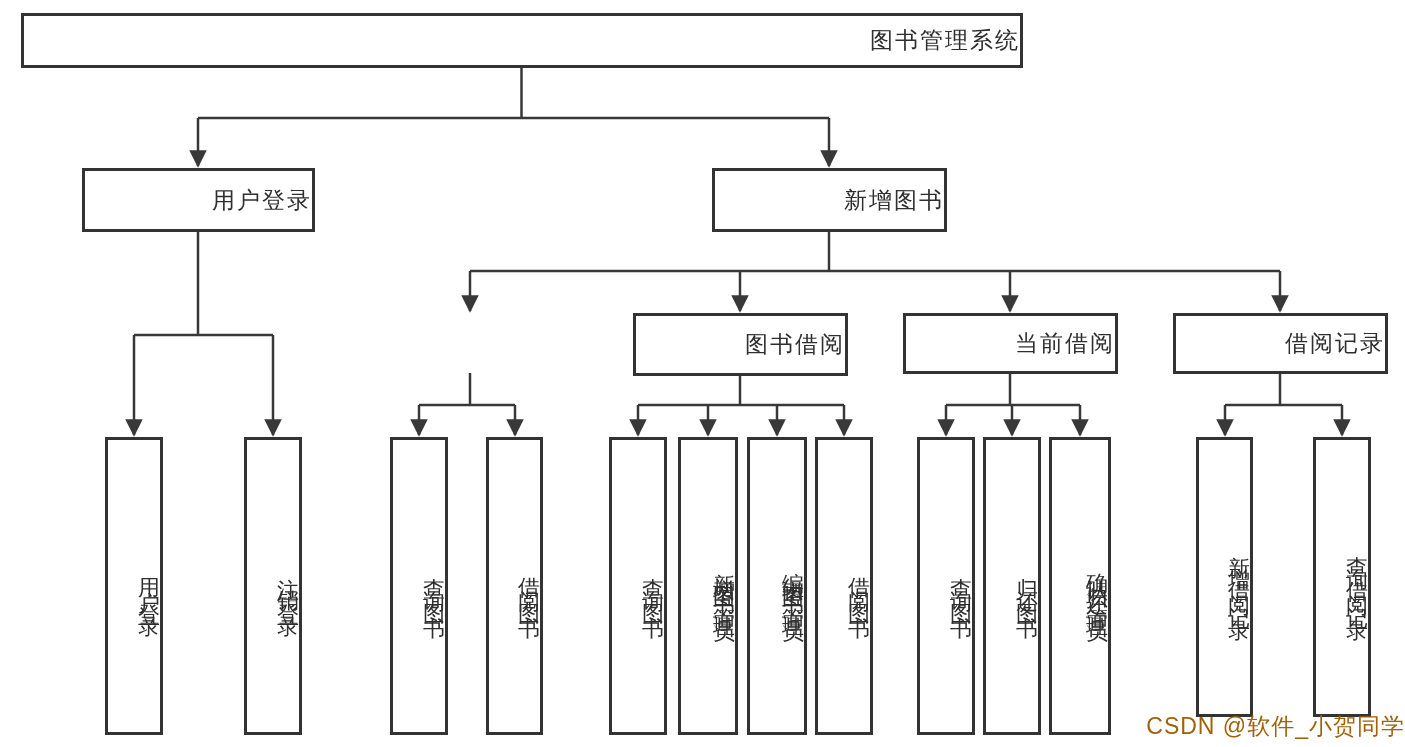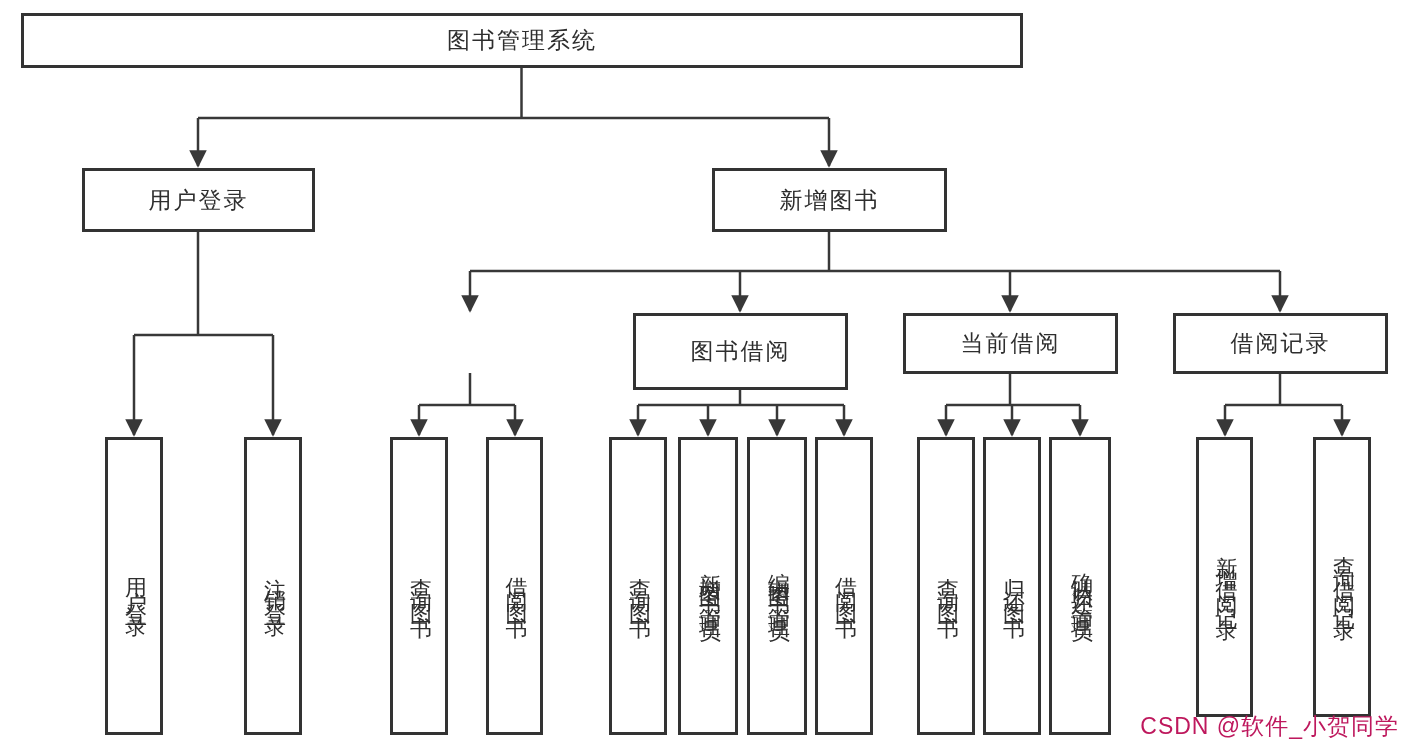--- a/index.html
+++ b/index.html
@@ -5,31 +5,31 @@
   html,body{margin:0;padding:0;background:#ffffff;}
   body{
     width:1405px;height:747px;position:relative;overflow:hidden;
     font-family:"Liberation Sans","DejaVu Sans",sans-serif;color:#2e2e2e;
   }
   .stage{position:absolute;left:0;top:0;width:1405px;height:747px;}
   svg.connectors{position:absolute;left:0;top:0;z-index:1;}
   .node{
     position:absolute;box-sizing:border-box;z-index:2;
     border:3px solid #333333;background:#ffffff;
-    display:flex;align-items:center;justify-content:center;
-    font-size:23px;letter-spacing:2px;white-space:nowrap;font-family:Liberation Mono, monospace;
+    display:flex;align-items:center;justify-content:flex-end;
+    font-size:23px;letter-spacing:2px;white-space:nowrap;
   }
   .leaf span{
     writing-mode:vertical-rl;text-orientation:mixed;
     font-size:22px;line-height:1;letter-spacing:13px;white-space:nowrap;
   }
   .leaf.long span{letter-spacing:7px;}
   .watermark{
-    position:absolute;right:6px;bottom:5px;z-index:3;
-    font-size:23px;color:#be185d;letter-spacing:1px;
+    position:absolute;right:0;bottom:5px;z-index:3;
+    font-size:23px;color:#a16207;letter-spacing:1px;
   }
 </style>
 </head>
 <body>
 
 <div class="stage">
 
   <svg class="connectors" width="1405" height="747" viewBox="0 0 1405 747">
     <defs>
       <marker id="arrow" viewBox="0 0 10 10" refX="9" refY="5" markerWidth="10" markerHeight="7" orient="auto">
@@ -79,21 +79,21 @@
     <span>图书管理系统</span>
   </div>
 
   <div class="node" style="left:82px;top:168px;width:233px;height:64px;">
     <span>用户登录</span>
   </div>
   <div class="node" style="left:712px;top:168px;width:235px;height:64px;">
     <span>新增图书</span>
   </div>
 
-  <div class="node" style="left:633px;top:313px;width:215px;height:77px;">
+  <div class="node" style="left:633px;top:313px;width:215px;height:63px;">
     <span>图书借阅</span>
   </div>
   <div class="node" style="left:1173px;top:313px;width:215px;height:61px;">
     <span>借阅记录</span>
   </div>
   <div class="node" style="left:903px;top:313px;width:215px;height:61px;">
     <span>当前借阅</span>
   </div>
 
   <div class="node leaf" style="left:105px;top:437px;width:58px;height:298px;">

